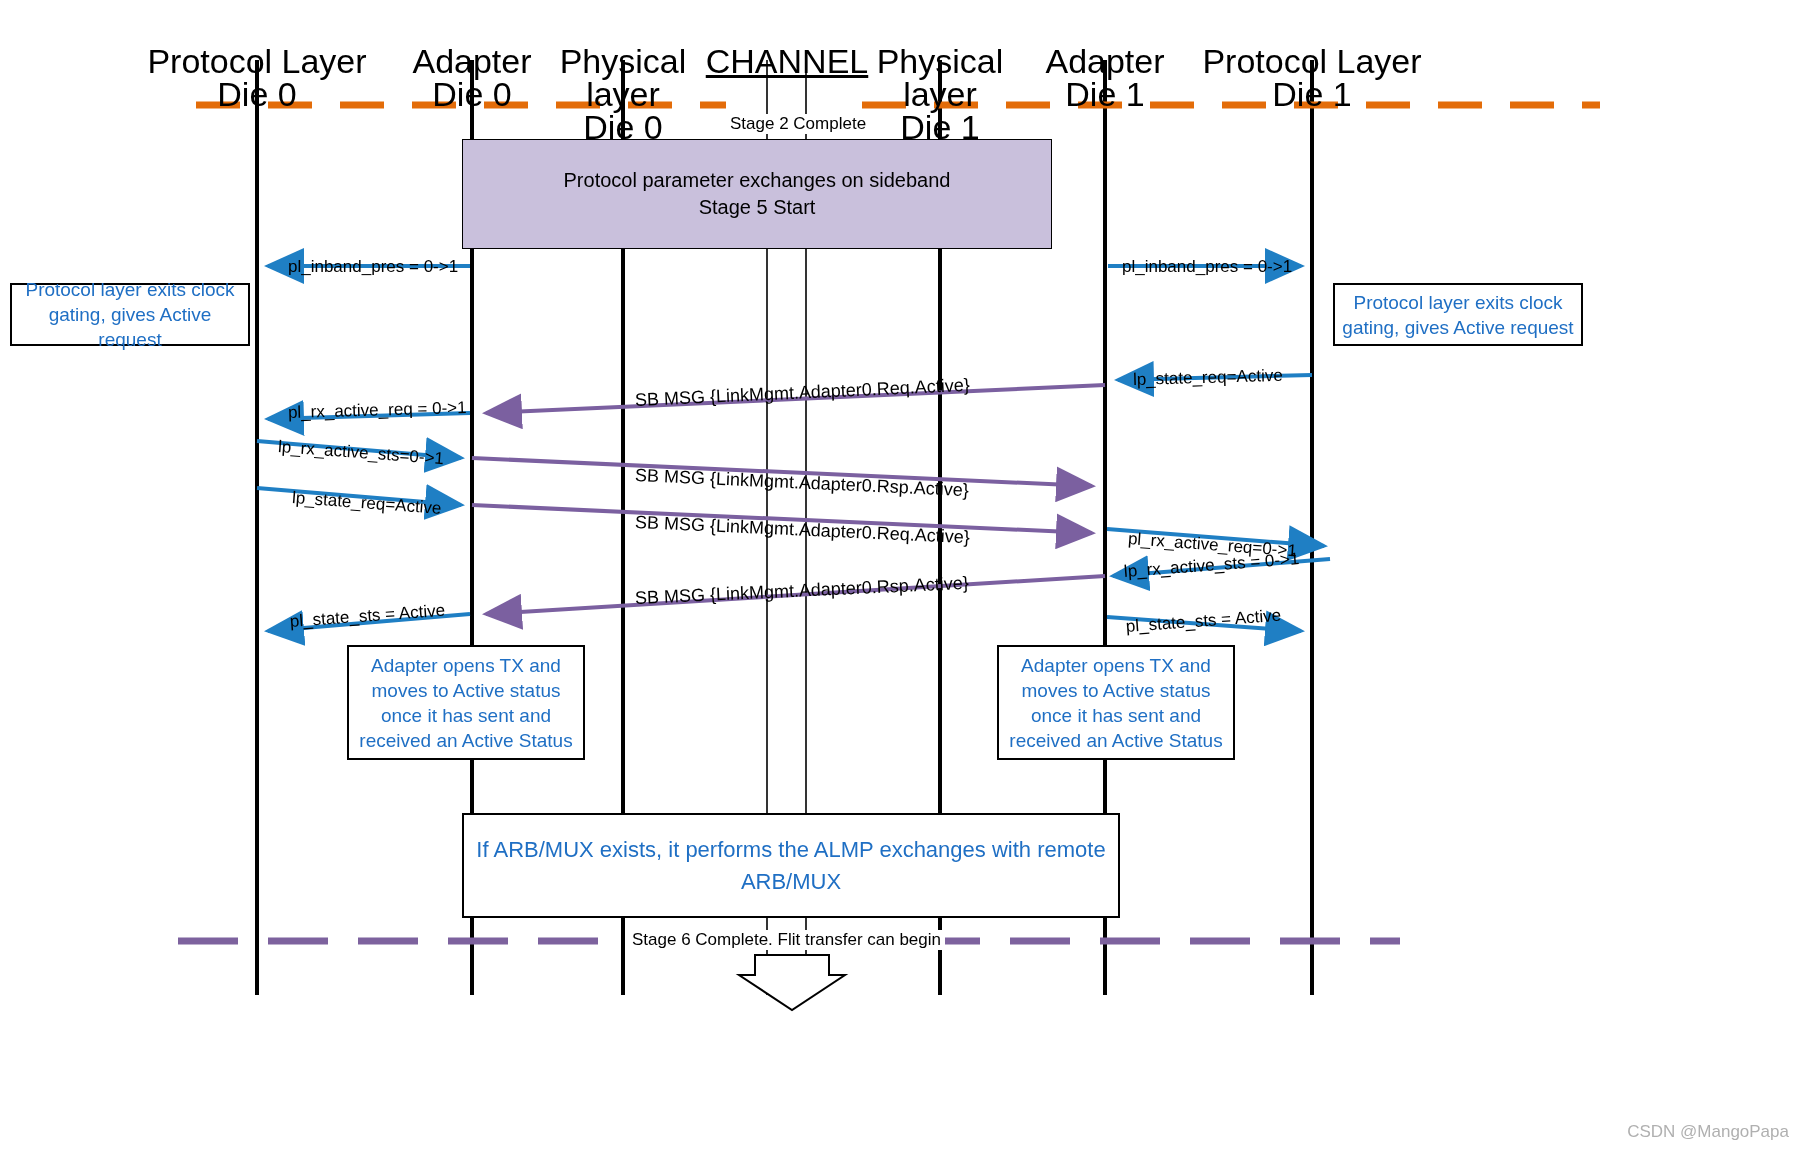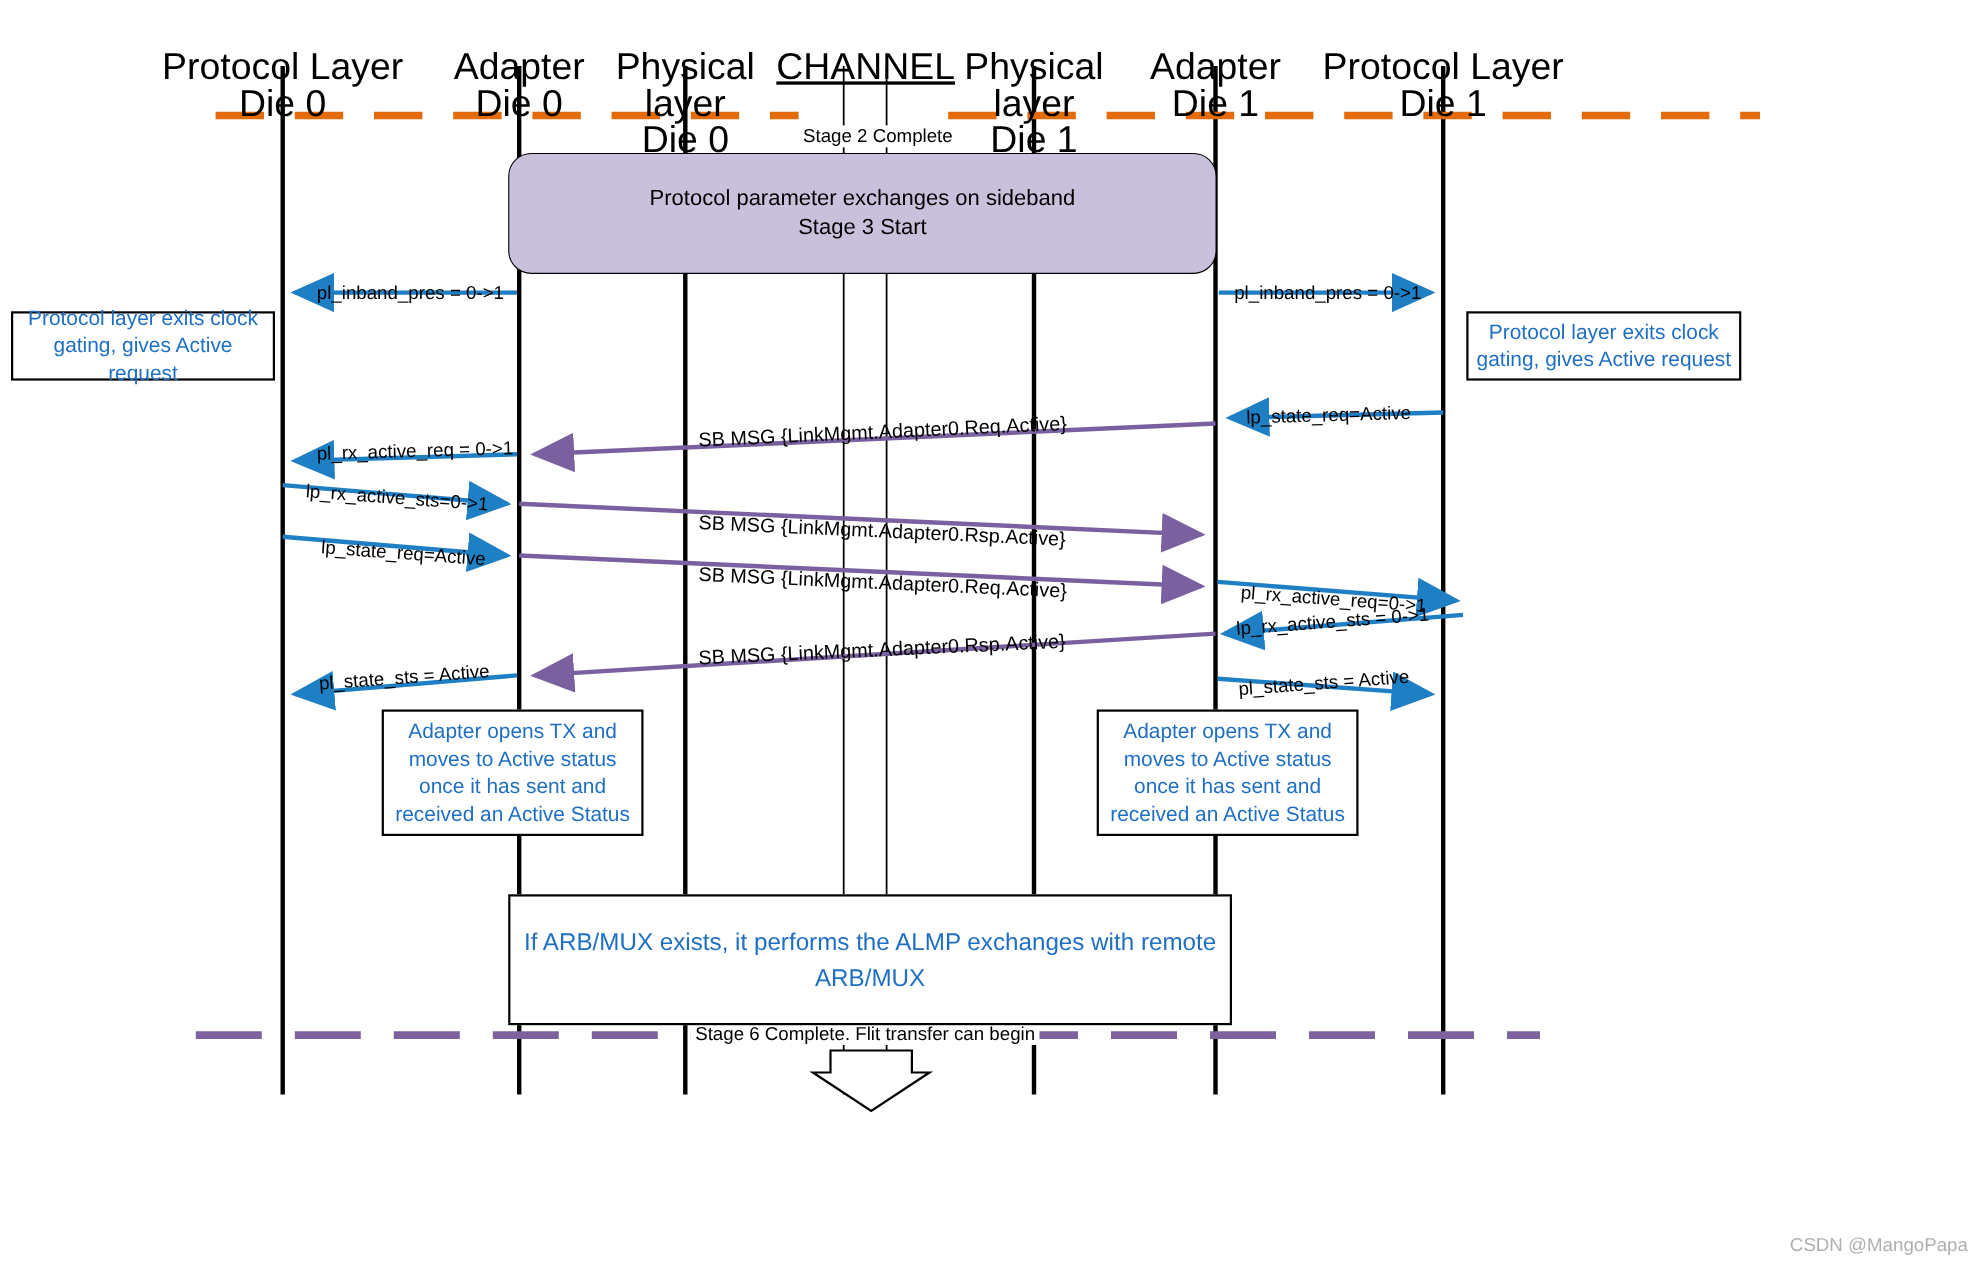--- a/index.html
+++ b/index.html
@@ -135,42 +135,42 @@
 Die 1</span>
   </div>
 
   <div class="band-label" style="left:726px;top:94px;margin-top:20px;">
     <span>Stage 2 Complete</span>
   </div>
   <div class="band-label" style="left:628px;top:930px;">
     <span>Stage 6 Complete. Flit transfer can begin</span>
   </div>
 
-  <div class="stagebox" style="left:462px;top:139px;width:644px;height:110px;border-radius:21px;">
+  <div class="stagebox" style="left:462px;top:139px;width:590px;height:110px;">
     <span>Protocol parameter exchanges on sideband</span>
-    <span>Stage 3 Start</span>
+    <span>Stage 5 Start</span>
   </div>
 
   <div class="note" style="left:10px;top:283px;width:240px;height:63px;">
     <span>Protocol layer exits clock gating, gives Active request</span>
   </div>
 
   <div class="note" style="left:1333px;top:283px;width:250px;height:63px;">
     <span>Protocol layer exits clock gating, gives Active request</span>
   </div>
 
   <div class="note" style="left:347px;top:645px;width:238px;height:115px;font-size:19px;">
     <span>Adapter opens TX and moves to Active status once it has sent and received an Active Status</span>
   </div>
 
   <div class="note" style="left:997px;top:645px;width:238px;height:115px;font-size:19px;">
     <span>Adapter opens TX and moves to Active status once it has sent and received an Active Status</span>
   </div>
 
-  <div class="arb-box" style="left:462px;top:813px;width:658px;height:119px;">
+  <div class="arb-box" style="left:462px;top:813px;width:658px;height:105px;">
     <span>If ARB/MUX exists, it performs the ALMP exchanges with remote ARB/MUX</span>
   </div>
 
   <div class="sig-label" style="left:288px;top:257px;">
     <span>pl_inband_pres = 0-&gt;1</span>
   </div>
 
   <div class="sig-label" style="left:1122px;top:257px;">
     <span>pl_inband_pres = 0-&gt;1</span>
   </div>

